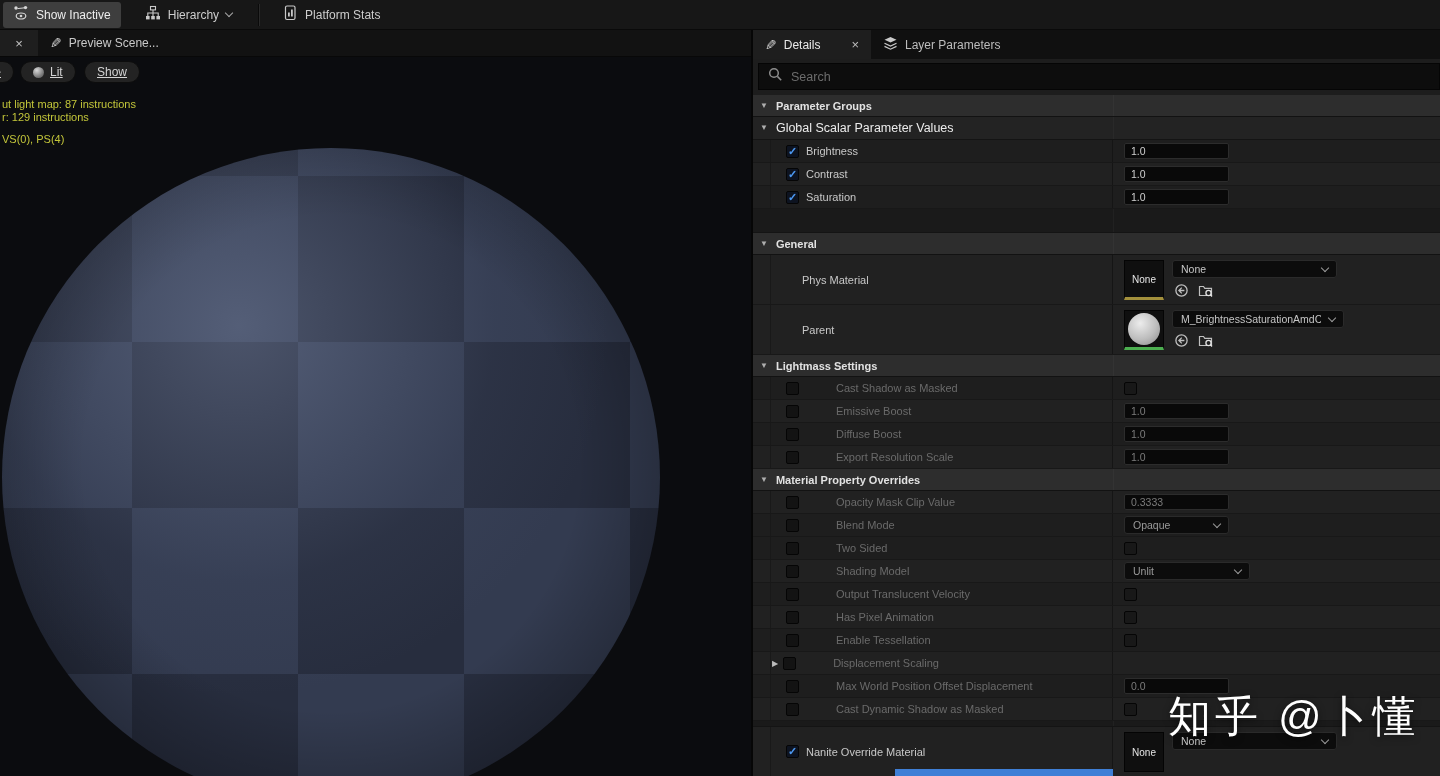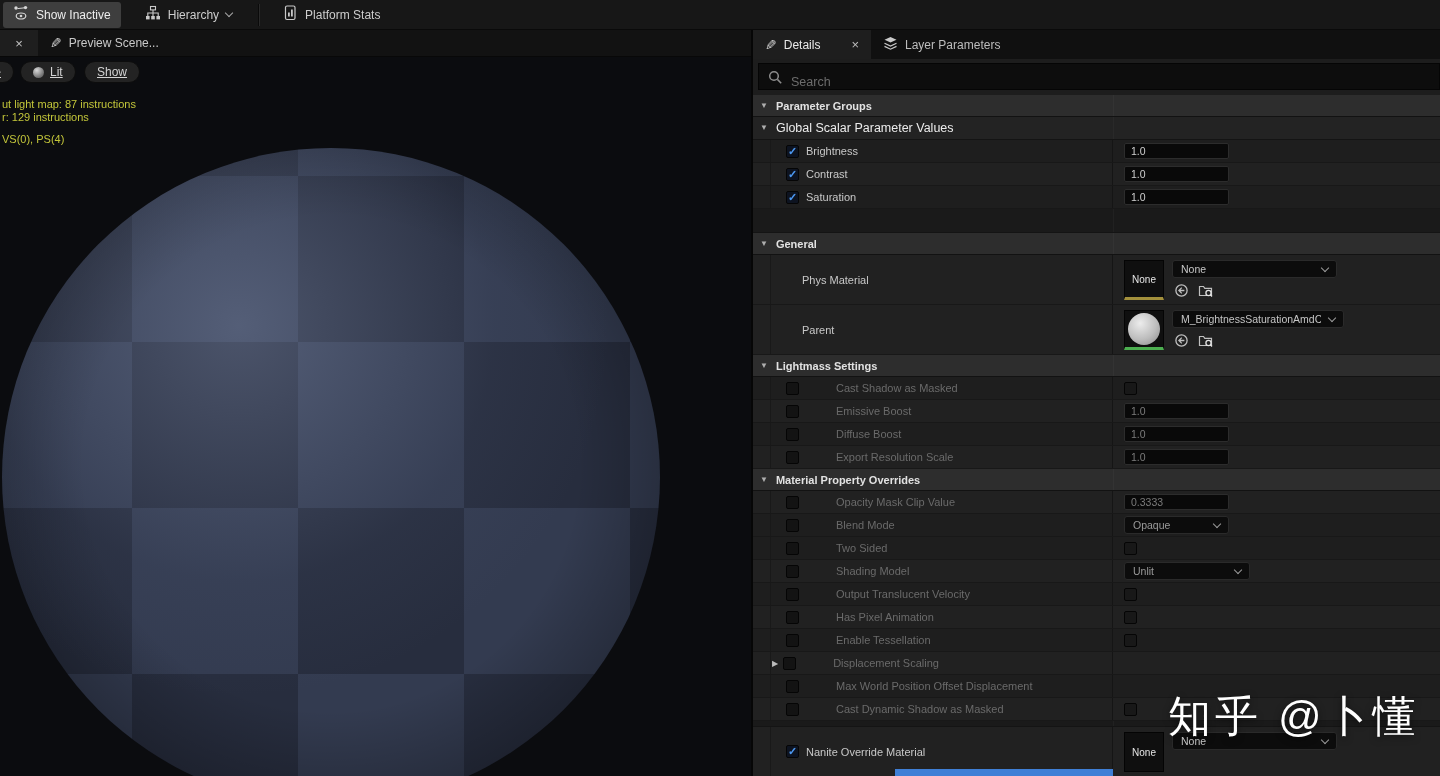--- a/index.html
+++ b/index.html
@@ -52,21 +52,21 @@
   .details { position:absolute; top:30px; left:753px; right:0; bottom:0; background:#1d1d1d;
     overflow:hidden; }
   .dt-tabbar { position:absolute; top:0; left:0; right:0; height:29px; background:#101010;
     display:flex; align-items:stretch; }
   .dt-tab { display:flex; align-items:center; gap:7px; padding:0 12px; font-size:12px;
     color:#bdbdbd; }
   .dt-tab.active { background:#1e1e1e; color:#e9e9e9; }
   .dt-close { margin-left:24px; color:#bdbdbd; font-size:13px; }
 
   .search-box { position:absolute; top:33px; left:5px; right:0; height:27px; background:#0d0d0d;
-    border:1px solid #050505; display:flex; align-items:flex-end; gap:8px; padding:0 9px; }
+    border:1px solid #050505; display:flex; align-items:center; gap:8px; padding:0 9px; }
   .search-box input { flex:1; background:transparent; border:none; outline:none;
     color:#cfcfcf; font-size:12.5px; font-family:"Liberation Sans",sans-serif; }
   .search-box input::placeholder { color:#6c6c6c; }
 
   .rows { position:absolute; top:65px; left:0; right:0; bottom:0; background:#1d1d1d;
     overflow:hidden; }
 
   .cat-row { height:22px; background:#2d2d2d; border-bottom:1px solid #121212; display:flex;
     align-items:center; gap:8px; padding-left:7px; position:relative; }
   .cat-row .cat-label { color:#e2e2e2; font-size:11px; font-weight:bold; }
@@ -460,20 +460,23 @@
             <span class="cb"></span>
             <span class="plabel dis">Displacement Scaling</span>
           </div>
           <div class="value-cell"></div>
         </div>
         <div class="prow alt">
           <div class="name-cell">
             <span class="cb"></span>
             <span class="plabel dis">Max World Position Offset Displacement</span>
           </div>
+          <div class="value-cell">
+            <div class="field dis">0.0</div>
+          </div>
         </div>
         <div class="prow">
           <div class="name-cell">
             <span class="cb"></span>
             <span class="plabel dis">Cast Dynamic Shadow as Masked</span>
           </div>
           <div class="value-cell">
             <span class="cb vdis"></span>
           </div>
         </div>

